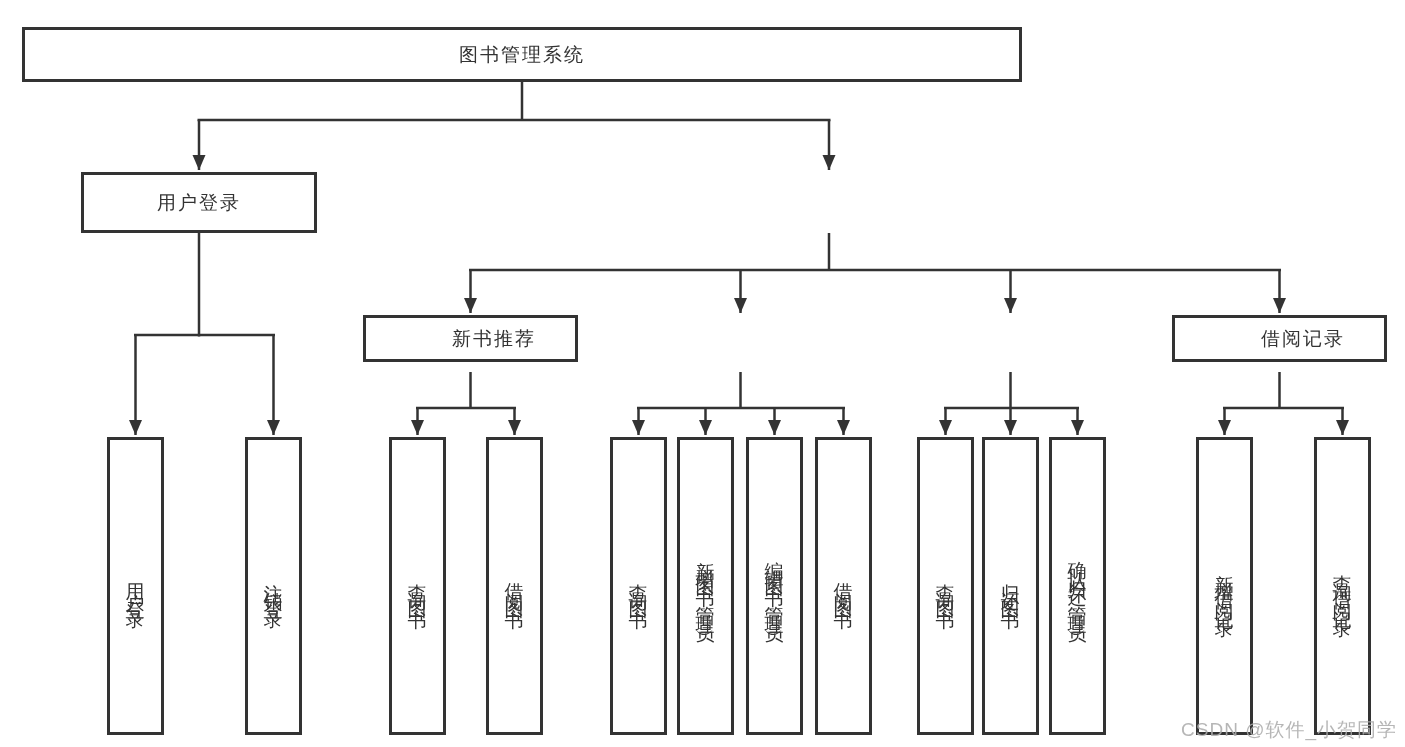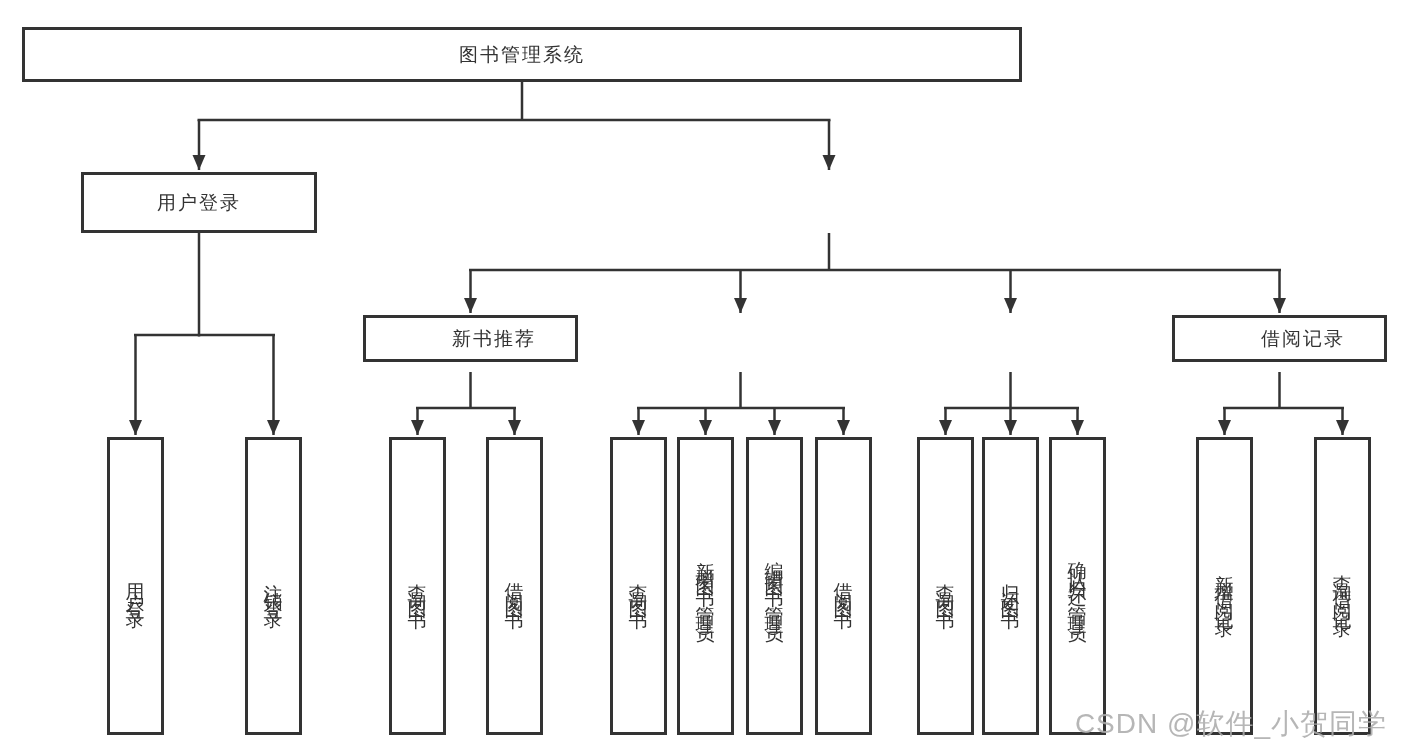--- a/index.html
+++ b/index.html
@@ -15,22 +15,22 @@
   .box span{color:#333333;font-size:19px;letter-spacing:2px;white-space:nowrap;}
   .root{left:22px;top:27px;width:1000px;height:55px;}
   .lvl2{top:172px;width:236px;height:61px;}
   .lvl3{top:315px;width:215px;height:47px;padding-left:47px;}
   .leaf{top:437px;width:57px;height:298px;}
   .leaf span.vtext{
     writing-mode:vertical-rl;text-orientation:mixed;
     font-size:19px;letter-spacing:9px;line-height:1;white-space:normal;
   }
   .watermark{
-    position:absolute;right:18px;bottom:4px;z-index:5;
-    font-size:28px;color:rgba(172,172,172,0.88);letter-spacing:1px;
+    position:absolute;right:8px;bottom:4px;z-index:5;
+    font-size:19px;color:rgba(172,172,172,0.88);letter-spacing:1px;
   }
 </style>
 </head>
 <body>
 
 <div class="canvas">
 
   <svg class="connectors" width="1405" height="747" viewBox="0 0 1405 747">
     <defs>
       <marker id="ah" markerUnits="userSpaceOnUse" markerWidth="16" markerHeight="14" refX="15" refY="6.5" orient="auto">

